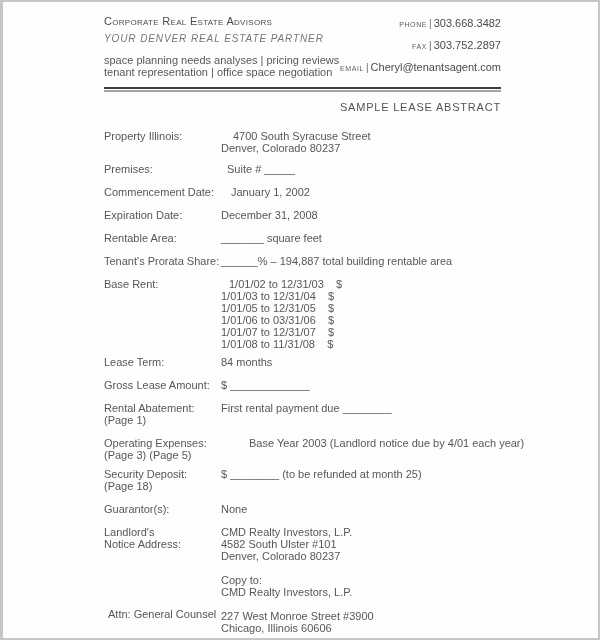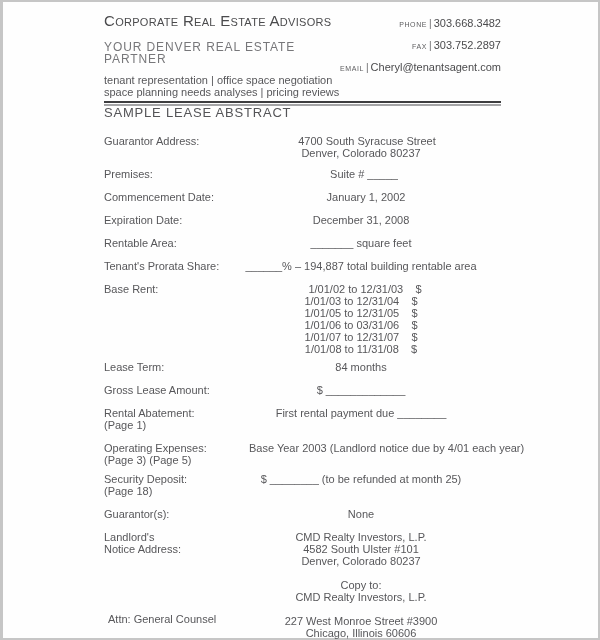--- a/index.html
+++ b/index.html
@@ -12,50 +12,50 @@
   .page {
     box-sizing:border-box; width:600px; height:640px;
     background:#fefefe;
     border:2px solid #c6c6c6; border-left-width:3px;
   }
   .content { padding:12px 97px 0 101px; font-size:11px; line-height:12px; }
 
   
   .header { display:flex; justify-content:space-between; }
   .company {
-    font-size:15px; line-height:14px; letter-spacing:0.3px;
+    font-size:11px; line-height:14px; letter-spacing:0.3px;
     font-variant:small-caps; color:#4b4b4d;
   }
-  .tagline { font-size:12px; letter-spacing:0.9px; color:#77777a; margin-top:13px; }
+  .tagline { font-size:10px; letter-spacing:0.9px; color:#77777a; margin-top:5px;font-style:italic; }
   .services { margin-top:9px; }
   .services div { line-height:12px; }
 
   .header-right { text-align:right; padding-top:4px; white-space:nowrap; }
   .contact-row { margin-bottom:10px; line-height:11px; }
   .c-label { font-size:7px; letter-spacing:0.6px; color:#5c5c5e; }
   .c-sep   { font-size:10px; color:#6a6a6c; padding:0 2px; }
   .c-val   { font-size:11px; color:#4b4b4d; }
 
   .rule { margin-top:3px; }
   .rule-dark  { height:2px; background:#3d3d3f; }
   .rule-light { height:2px; background:#a5a5a7; margin-top:1px; }
 
   .title {
-    text-align:left; 
-    font-size:13px; line-height:13px; letter-spacing:0.8px; color:#545457;
+    text-align:right; margin-top:9px;
+    font-size:11px; line-height:13px; letter-spacing:0.8px; color:#545457;
   }
 
   
   .rows { margin-top:16px; }
   .row { display:flex; margin-bottom:11px; }
   .row.tight { margin-bottom:9px; }
   .row.after-rent { margin-bottom:6px; }
   .row.after-opex { margin-bottom:7px;gap:28px; }
   .label-cell { width:117px; flex-shrink:0; }
-  .value-cell { flex:1;text-align:center; }
+  .value-cell { flex:1; }
   .line { line-height:12px; white-space:pre; }
   .sublabel { line-height:12px; }
   .ind4 { padding-left:4px; }
   .ind6 { padding-left:6px; }
   .ind8 { padding-left:8px; }
   .ind10 { padding-left:10px; }
   .ind12 { padding-left:12px; }
   .gap12 { height:12px; }
   .spacer58 { height:58px; }
 </style>
@@ -63,22 +63,22 @@
 <body>
 
 <div class="page">
   <div class="content">
 
     <div class="header">
       <div class="header-left">
         <div class="company">Corporate Real Estate Advisors</div>
         <div class="tagline">YOUR DENVER REAL ESTATE PARTNER</div>
         <div class="services">
+          <div>space planning needs analyses | pricing reviews</div>
           <div>tenant representation | office space negotiation</div>
-          <div>space planning needs analyses | pricing reviews</div>
         </div>
       </div>
       <div class="header-right">
         <div class="contact-row">
           <span class="c-label">PHONE</span><span class="c-sep">|</span><span class="c-val">303.668.3482</span>
         </div>
         <div class="contact-row">
           <span class="c-label">FAX</span><span class="c-sep">|</span><span class="c-val">303.752.2897</span>
         </div>
         <div class="contact-row">
@@ -90,21 +90,21 @@
     <div class="rule">
       <div class="rule-dark"></div>
       <div class="rule-light"></div>
     </div>
 
     <div class="title">SAMPLE LEASE ABSTRACT</div>
 
     <div class="rows">
 
       <div class="row tight">
-        <div class="label-cell">Guarantor Address:</div>
+        <div class="label-cell">Property Illinois:</div>
         <div class="value-cell">
           <div class="line ind12">4700 South Syracuse Street</div>
           <div class="line">Denver, Colorado 80237</div>
         </div>
       </div>
 
       <div class="row">
         <div class="label-cell">Premises:</div>
         <div class="value-cell">
           <div class="line ind6">Suite # _____</div>

